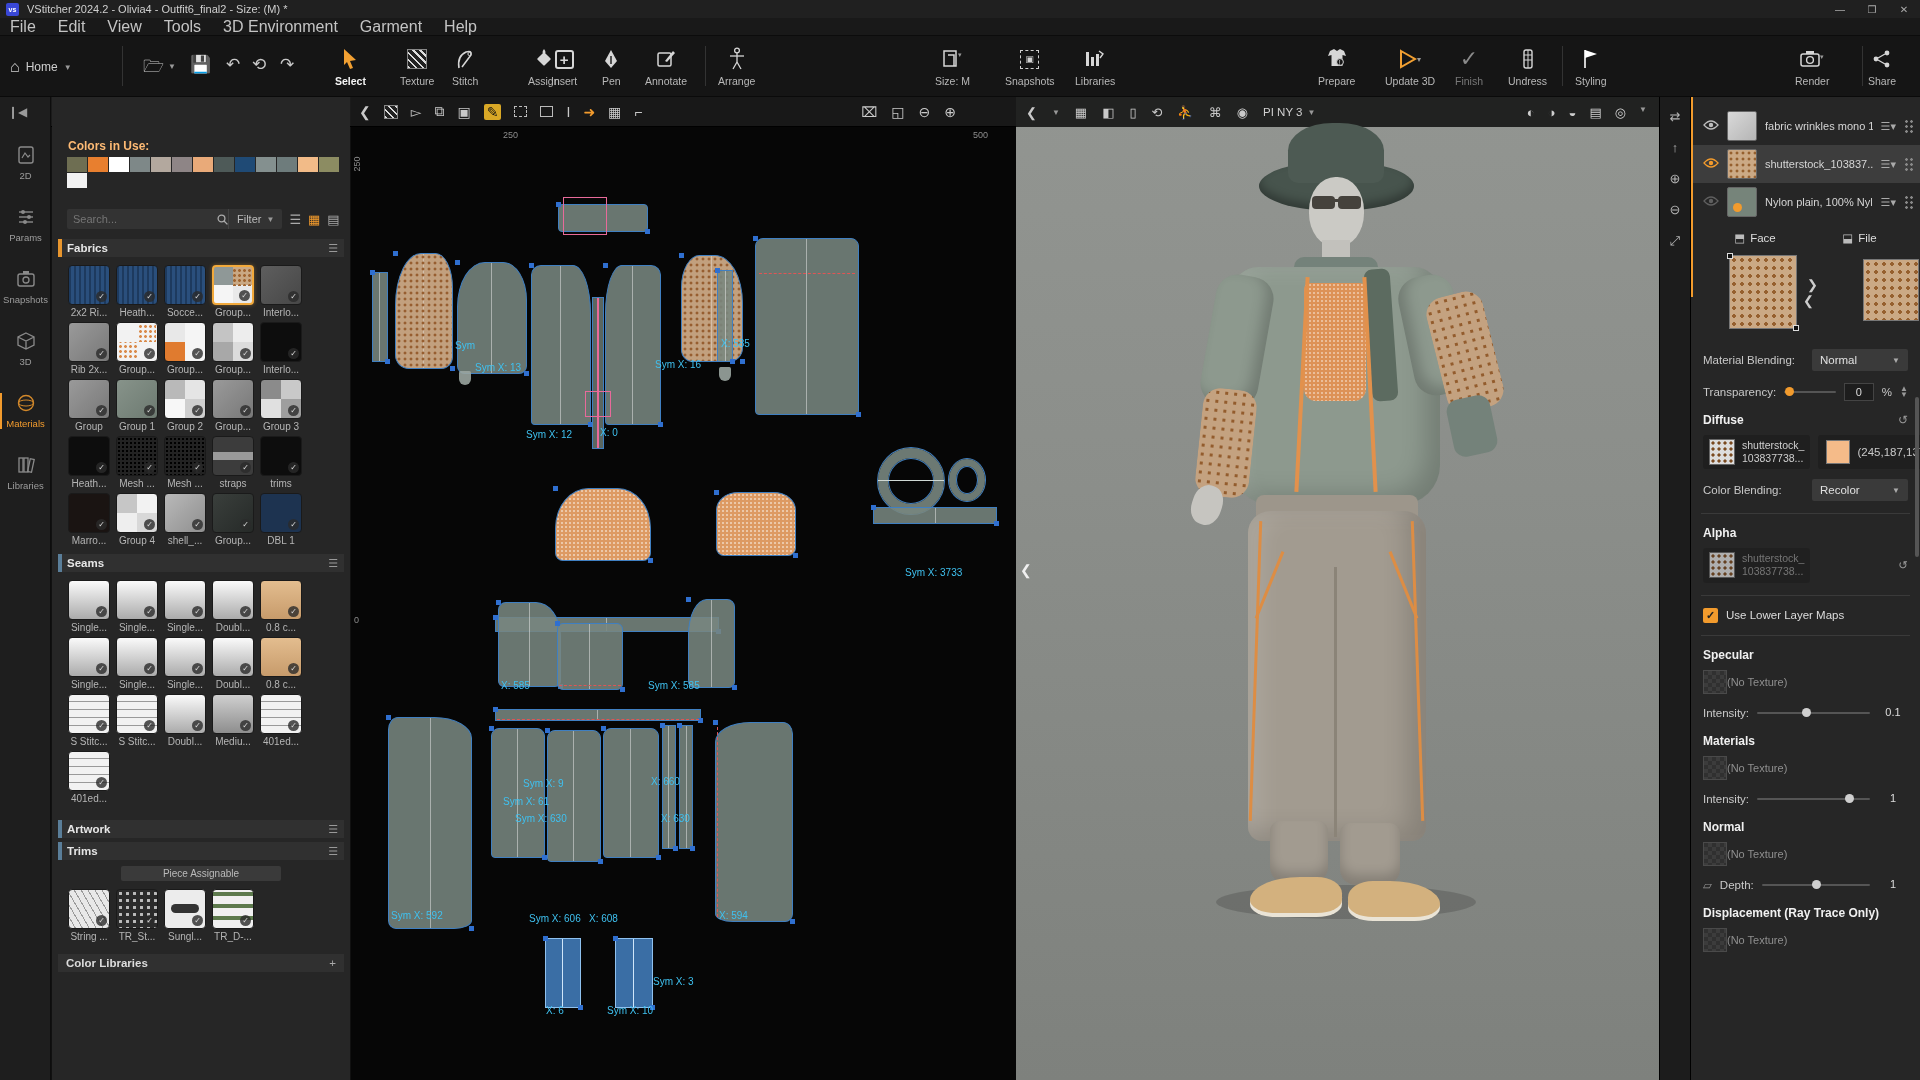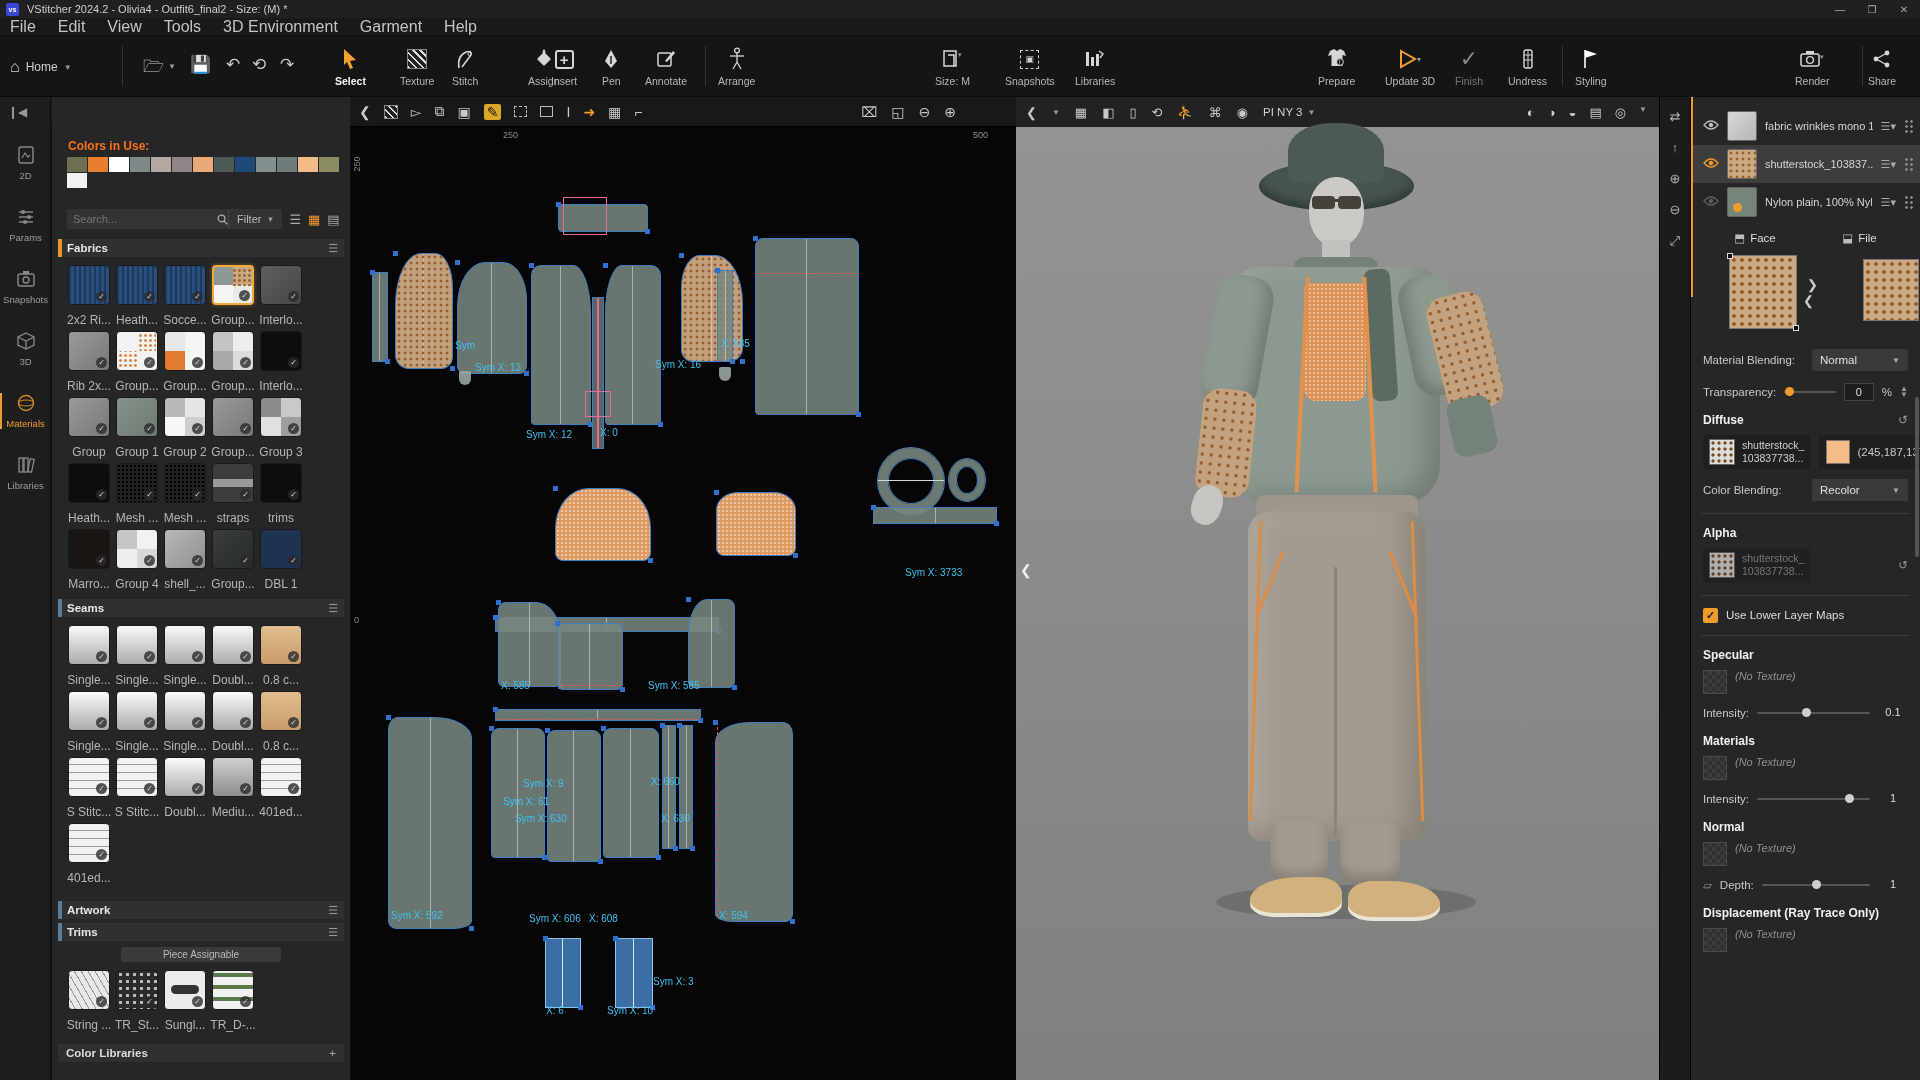--- a/index.html
+++ b/index.html
@@ -54,21 +54,21 @@
   
   #rail{position:absolute;left:0;top:97px;width:51px;height:983px;background:#1e1e1e;border-right:1px solid #0d0d0d;}
   #railCollapse{position:absolute;left:8px;top:8px;color:#9a9a9a;font-size:12px;}
   .railitem{position:absolute;left:0;width:51px;display:flex;flex-direction:column;align-items:center;gap:3px;color:#9d9d9d;font-size:9.5px;cursor:default;}
   .railitem svg{opacity:.85;}
   .railitem.active{color:#f29b2d;}
   .railitem.active::before{content:"";position:absolute;left:0;top:0;bottom:0;width:2px;background:#f29b2d;}
 
   
   #leftpanel{position:absolute;left:52px;top:97px;width:298px;height:983px;background:#262626;overflow:hidden;}
-  #colorsLabel{position:absolute;left:16px;top:42px;font-weight:bold;color:#f97316;font-size:12px;}
+  #colorsLabel{position:absolute;left:16px;top:42px;font-weight:bold;color:#fdba74;font-size:12px;}
   #swatches{position:absolute;left:15px;top:60px;width:278px;display:flex;flex-wrap:wrap;gap:1px;}
   #swatches div{width:20px;height:15px;}
   #searchRow{position:absolute;left:15px;top:112px;width:270px;height:20px;display:flex;align-items:center;}
   #searchBox{width:150px;height:20px;background:#333;border:none;border-radius:2px 0 0 2px;color:#bbb;
     font-size:11px;padding:0 6px;font-family:inherit;}
   #searchIcon{width:22px;height:20px;background:#333;display:flex;align-items:center;justify-content:center;}
   #filterBtn{height:20px;background:#333;border-left:1px solid #444;border-radius:0 2px 2px 0;
     display:flex;align-items:center;gap:5px;padding:0 8px;color:#bbb;font-size:11px;}
   .viewic{margin-left:7px;color:#aaa;font-size:13px;}
   .viewic.on{color:#f29b2d;}
@@ -77,21 +77,21 @@
   .sechead::before{content:"";position:absolute;left:0;top:0;bottom:0;width:4px;}
   .sechead.orangebar::before{background:#e8962e;}
   .sechead.bluebar::before{background:#5a7e99;}
   .sechead .mico{margin-left:auto;margin-right:6px;color:#999;font-size:11px;font-weight:normal;}
   .grid{display:flex;flex-wrap:wrap;gap:4px;padding:8px 0 4px 15px;}
   .gitem{width:44px;display:flex;flex-direction:column;align-items:center;}
   .thumb{position:relative;width:42px;height:40px;border-radius:4px;border:1px solid #1a1a1a;}
   .thumb.sel{border:2px solid #f2a93b;box-shadow:0 0 4px #f2a93b66;}
   .chk{position:absolute;right:2px;bottom:2px;width:11px;height:11px;border-radius:50%;background:#2a2a2acc;
     color:#ddd;font-size:8px;display:flex;align-items:center;justify-content:center;}
-  .tlabel{margin-top:8px;font-size:12px;color:#b5b5b5;white-space:nowrap;overflow:hidden;max-width:46px;}
+  .tlabel{margin-top:2px;font-size:10px;color:#b5b5b5;white-space:nowrap;overflow:hidden;max-width:46px;}
   #assignPill{margin:6px auto 0;width:160px;height:15px;background:#3a3a3a;border-radius:2px;
     color:#bbb;font-size:10px;display:flex;align-items:center;justify-content:center;}
   #colorLib{margin:8px 6px 0;height:18px;background:#303030;display:flex;align-items:center;padding:0 8px;
     font-weight:bold;color:#dcdcdc;font-size:11.5px;}
   #colorLib span:last-child{margin-left:auto;font-weight:normal;color:#aaa;}
 
   
   .t-denim{background:#24466e repeating-linear-gradient(90deg,#1d3a5e 0 2px,#2a4f7c 2px 5px);}
   .t-denimdark{background:#1c3click354 repeating-linear-gradient(90deg,#16283e 0 2px,#223c5a 2px 5px);background-color:#1d3350;}
   .t-quadfloral{background:conic-gradient(at 50% 50%, #c9a883 0 25%, #e9e9e9 0 50%, #f5f5f5 0 75%, #8f9897 0 100%);}
@@ -200,21 +200,21 @@
   .slider{position:relative;height:2px;background:#555;border-radius:1px;}
   .slider i{position:absolute;top:-4px;width:9px;height:9px;border-radius:50%;background:#cfcfcf;}
   .slider i.or{background:#f29b2d;}
   .valbox{width:30px;height:18px;background:#1d1d1d;border:1px solid #444;color:#ddd;text-align:center;line-height:16px;font-size:11px;}
   .texchip{display:flex;align-items:center;gap:7px;background:#1f1f1f;border-radius:3px;padding:4px 6px;}
   .texchip .mini-t{width:26px;height:26px;background:#ddd;background-image:radial-gradient(#7a4a20 1.4px,transparent 1.8px);background-size:6px 6px;border:1px solid #666;}
   .texchip .tx{font-size:10.5px;color:#cfcfcf;line-height:1.25;}
   .colchip{display:flex;align-items:center;gap:7px;background:#1f1f1f;border-radius:3px;padding:4px 8px;}
   .colchip .cw{width:24px;height:24px;border:1px solid #777;}
   .divider{height:1px;background:#3a3a3a;margin:12px 10px 0;}
-  .notex{display:flex;gap:8px;margin:8px 12px 0;font-style:italic;}
+  .notex{display:flex;align-items:center;gap:0;margin:8px 12px 0;}
   .notex .nt{width:24px;height:24px;background:#303030;border:1px solid #4a4a4a;background-image:linear-gradient(45deg,#3c3c3c 25%,transparent 25%,transparent 75%,#3c3c3c 75%),linear-gradient(45deg,#3c3c3c 25%,transparent 25%,transparent 75%,#3c3c3c 75%);background-size:8px 8px;background-position:0 0,4px 4px;}
   .notex span{color:#8f8f8f;font-size:11px;}
   #lowerMaps{display:flex;align-items:center;gap:8px;margin:12px 12px 0;color:#ddd;font-size:11.5px;}
   #lowerMaps .cb{width:15px;height:15px;background:#f29b2d;border-radius:2px;color:#222;font-size:11px;
     display:flex;align-items:center;justify-content:center;font-weight:bold;}
   #rpscroll{position:absolute;right:1px;top:300px;width:4px;height:160px;background:#555;border-radius:2px;}
   .handles::before,.handles::after{content:"";position:absolute;width:4px;height:4px;background:#111;border:1px solid #ddd;}
   .handles::before{left:-3px;top:-3px;}.handles::after{right:-3px;bottom:-3px;}
 </style>
 </head>

